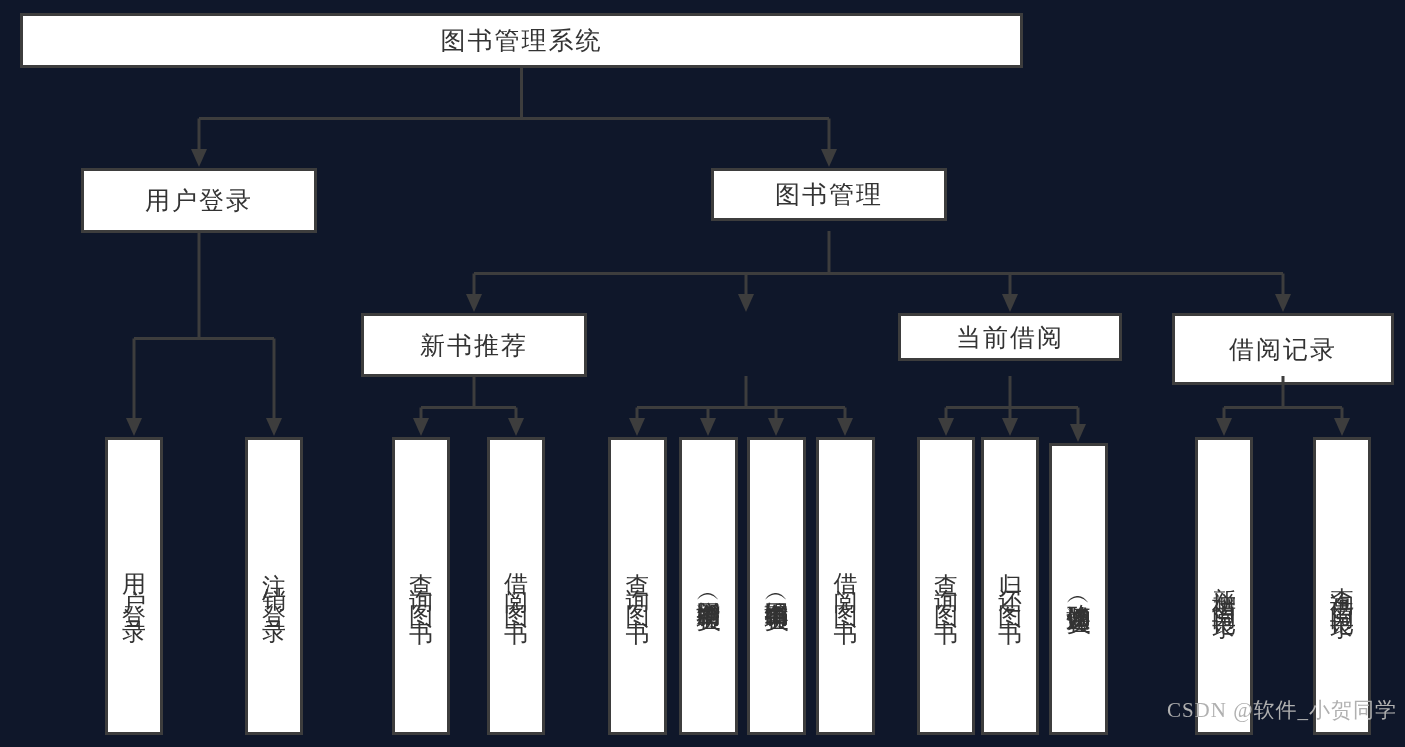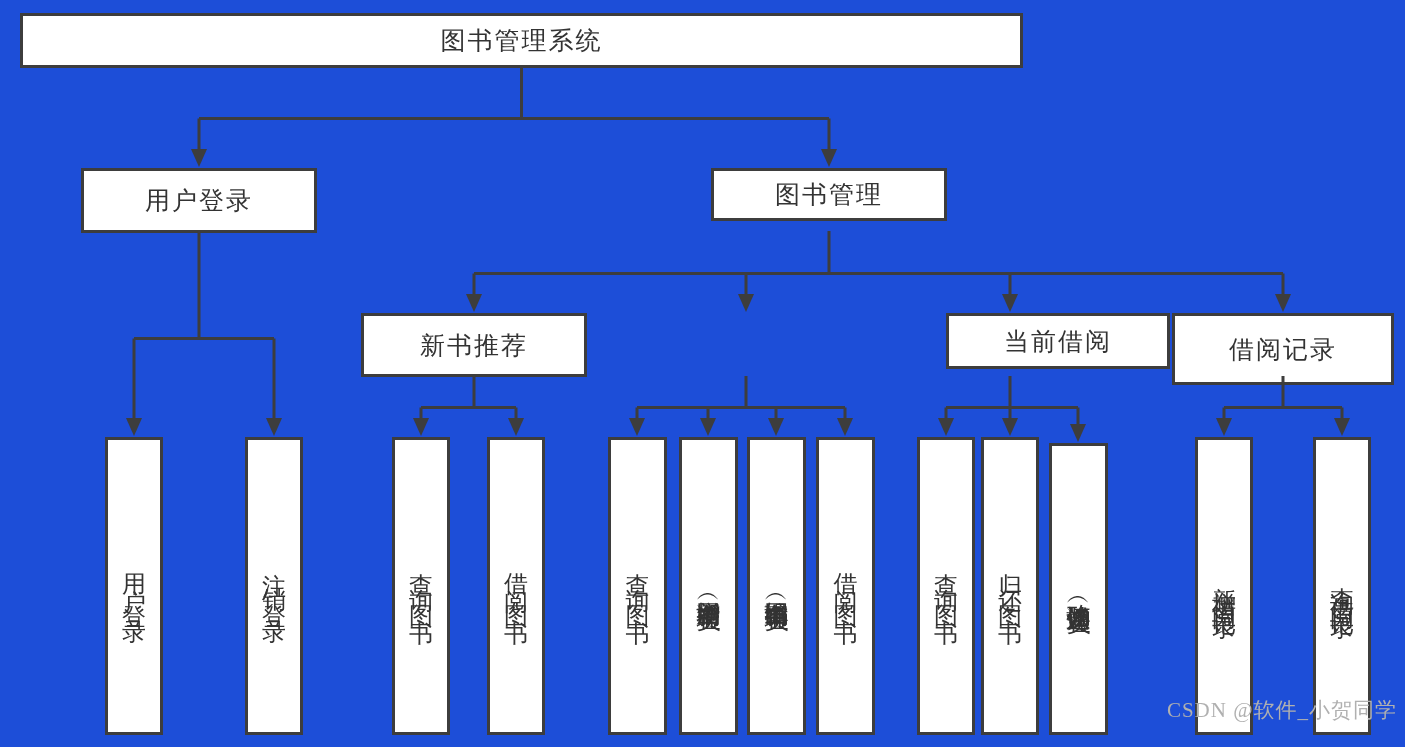--- a/index.html
+++ b/index.html
@@ -1,19 +1,19 @@
 <!DOCTYPE html>
 <html><head>
 <meta charset="utf-8">
 <style>
   html,body{margin:0;padding:0;background:#ffffff;}
   .canvas{
     position:relative;
     width:1405px;height:747px;
-    background:#1d4ed8;
+    background:#0f172a;
     overflow:hidden;
     font-family:"Liberation Sans", sans-serif;
   }
   .node{
     position:absolute;
     box-sizing:border-box;
     background:#ffffff;
     border:3px solid #3d3d3d;
     display:flex;
     align-items:center;
@@ -100,21 +100,21 @@
   <div class="node h" style="left:81px;top:168px;width:236px;height:65px;">
     <span>用户登录</span>
   </div>
   <div class="node h" style="left:711px;top:168px;width:236px;height:53px;">
     <span>图书管理</span>
   </div>
 
   <div class="node h" style="left:361px;top:313px;width:226px;height:64px;">
     <span>新书推荐</span>
   </div>
-  <div class="node h" style="left:898px;top:313px;width:224px;height:56px;margin-left:48px;">
+  <div class="node h" style="left:898px;top:313px;width:224px;height:48px;">
     <span>当前借阅</span>
   </div>
   <div class="node h" style="left:1172px;top:313px;width:222px;height:72px;">
     <span>借阅记录</span>
   </div>
 
   <div class="node v s4" style="left:105px;top:437px;width:58px;height:298px;">
     <span>用户登录</span>
   </div>
   <div class="node v s4" style="left:245px;top:437px;width:58px;height:298px;">

